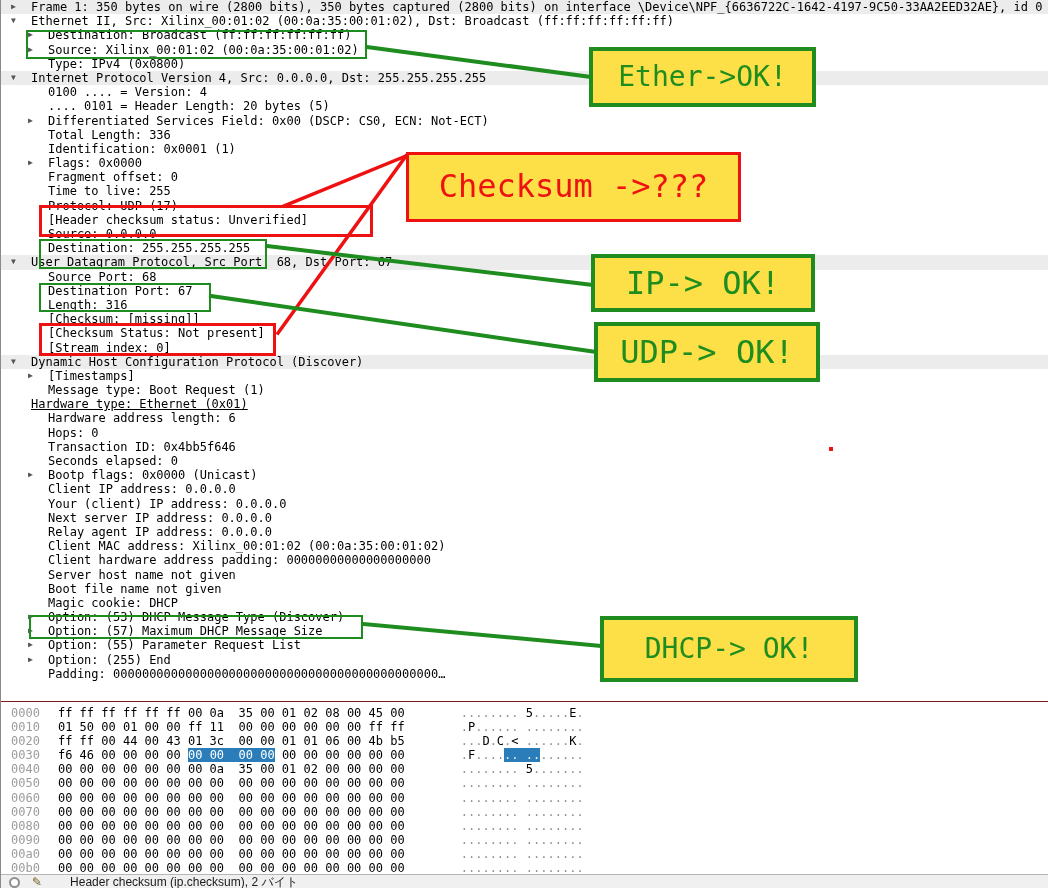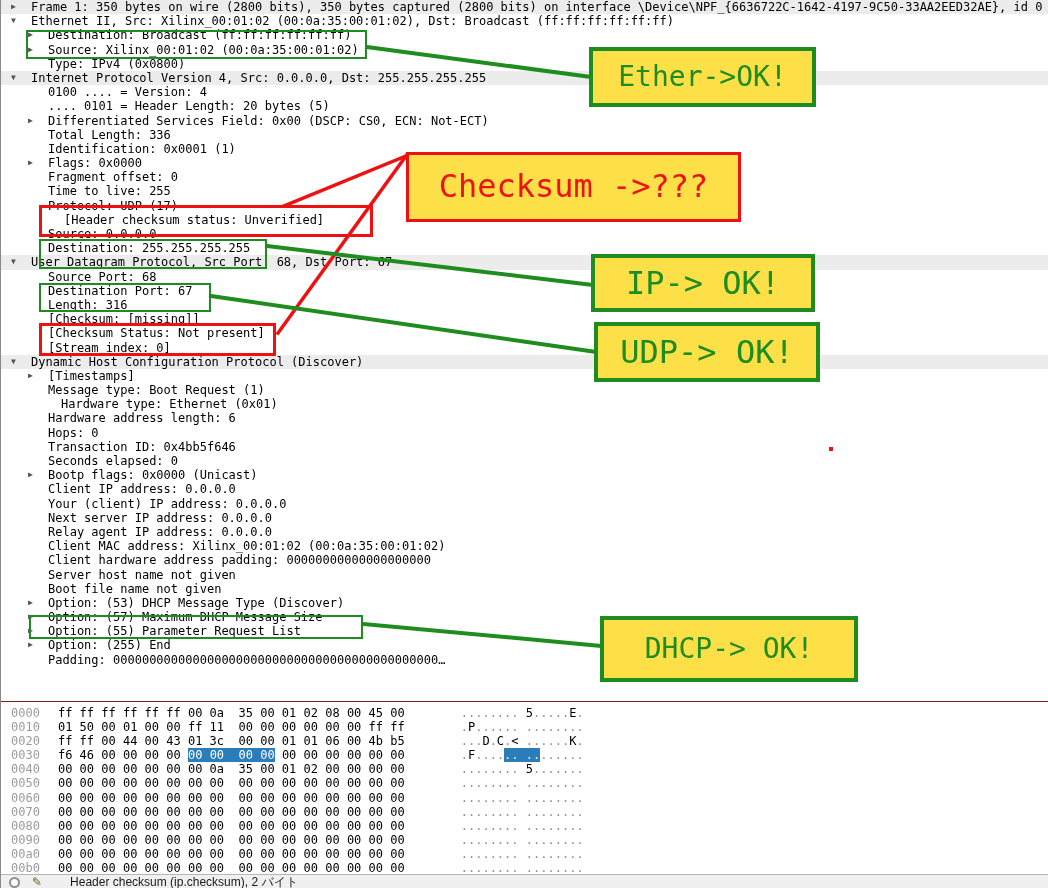--- a/index.html
+++ b/index.html
@@ -62,47 +62,48 @@
       <div class="trow gray" style="padding-left: 8px;"><span class="exp">▼</span><span class="ttext">Internet Protocol Version 4, Src: 0.0.0.0, Dst: 255.255.255.255</span></div>
       <div class="trow" style="padding-left: 25px;"><span class="exp"></span><span class="ttext">0100 .... = Version: 4</span></div>
       <div class="trow" style="padding-left: 25px;"><span class="exp"></span><span class="ttext">.... 0101 = Header Length: 20 bytes (5)</span></div>
       <div class="trow" style="padding-left: 25px;"><span class="exp">▶</span><span class="ttext">Differentiated Services Field: 0x00 (DSCP: CS0, ECN: Not-ECT)</span></div>
       <div class="trow" style="padding-left: 25px;"><span class="exp"></span><span class="ttext">Total Length: 336</span></div>
       <div class="trow" style="padding-left: 25px;"><span class="exp"></span><span class="ttext">Identification: 0x0001 (1)</span></div>
       <div class="trow" style="padding-left: 25px;"><span class="exp">▶</span><span class="ttext">Flags: 0x0000</span></div>
       <div class="trow" style="padding-left: 25px;"><span class="exp"></span><span class="ttext">Fragment offset: 0</span></div>
       <div class="trow" style="padding-left: 25px;"><span class="exp"></span><span class="ttext">Time to live: 255</span></div>
       <div class="trow" style="padding-left: 25px;"><span class="exp"></span><span class="ttext">Protocol: UDP (17)</span></div>
-      <div class="trow" style="padding-left: 25px; margin-left: 16px;"><span class="exp"></span><span class="ttext">[Header checksum status: Unverified]</span></div>
+      <div class="trow" style="padding-left: 25px;"><span class="exp"></span><span class="ttext">[Header checksum status: Unverified]</span></div>
       <div class="trow" style="padding-left: 25px;"><span class="exp"></span><span class="ttext">Source: 0.0.0.0</span></div>
       <div class="trow" style="padding-left: 25px;"><span class="exp"></span><span class="ttext">Destination: 255.255.255.255</span></div>
       <div class="trow gray" style="padding-left: 8px;"><span class="exp">▼</span><span class="ttext">User Datagram Protocol, Src Port: 68, Dst Port: 67</span></div>
       <div class="trow" style="padding-left: 25px;"><span class="exp"></span><span class="ttext">Source Port: 68</span></div>
       <div class="trow" style="padding-left: 25px;"><span class="exp"></span><span class="ttext">Destination Port: 67</span></div>
       <div class="trow" style="padding-left: 25px;"><span class="exp"></span><span class="ttext">Length: 316</span></div>
       <div class="trow" style="padding-left: 25px;"><span class="exp"></span><span class="ttext">[Checksum: [missing]]</span></div>
       <div class="trow" style="padding-left: 25px;"><span class="exp"></span><span class="ttext">[Checksum Status: Not present]</span></div>
       <div class="trow" style="padding-left: 25px;"><span class="exp"></span><span class="ttext">[Stream index: 0]</span></div>
       <div class="trow gray" style="padding-left: 8px;"><span class="exp">▼</span><span class="ttext">Dynamic Host Configuration Protocol (Discover)</span></div>
       <div class="trow" style="padding-left: 25px;"><span class="exp">▶</span><span class="ttext">[Timestamps]</span></div>
       <div class="trow" style="padding-left: 25px;"><span class="exp"></span><span class="ttext">Message type: Boot Request (1)</span></div>
-      <div class="trow" style="padding-left: 38px;"><span class="exp"></span><span class="ttext">Hardware type: Ethernet (0x01)</span></div>
+      <div class="trow" style="padding-left: 8px; text-decoration: underline;"><span class="exp"></span><span class="ttext">Hardware type: Ethernet (0x01)</span></div>
       <div class="trow" style="padding-left: 25px;"><span class="exp"></span><span class="ttext">Hardware address length: 6</span></div>
       <div class="trow" style="padding-left: 25px;"><span class="exp"></span><span class="ttext">Hops: 0</span></div>
       <div class="trow" style="padding-left: 25px;"><span class="exp"></span><span class="ttext">Transaction ID: 0x4bb5f646</span></div>
       <div class="trow" style="padding-left: 25px;"><span class="exp"></span><span class="ttext">Seconds elapsed: 0</span></div>
       <div class="trow" style="padding-left: 25px;"><span class="exp">▶</span><span class="ttext">Bootp flags: 0x0000 (Unicast)</span></div>
       <div class="trow" style="padding-left: 25px;"><span class="exp"></span><span class="ttext">Client IP address: 0.0.0.0</span></div>
       <div class="trow" style="padding-left: 25px;"><span class="exp"></span><span class="ttext">Your (client) IP address: 0.0.0.0</span></div>
       <div class="trow" style="padding-left: 25px;"><span class="exp"></span><span class="ttext">Next server IP address: 0.0.0.0</span></div>
       <div class="trow" style="padding-left: 25px;"><span class="exp"></span><span class="ttext">Relay agent IP address: 0.0.0.0</span></div>
       <div class="trow" style="padding-left: 25px;"><span class="exp"></span><span class="ttext">Client MAC address: Xilinx_00:01:02 (00:0a:35:00:01:02)</span></div>
       <div class="trow" style="padding-left: 25px;"><span class="exp"></span><span class="ttext">Client hardware address padding: 00000000000000000000</span></div>
       <div class="trow" style="padding-left: 25px;"><span class="exp"></span><span class="ttext">Server host name not given</span></div>
       <div class="trow" style="padding-left: 25px;"><span class="exp"></span><span class="ttext">Boot file name not given</span></div>
+      <div class="trow" style="padding-left: 25px;"><span class="exp"></span><span class="ttext">Magic cookie: DHCP</span></div>
       <div class="trow" style="padding-left: 25px;"><span class="exp">▶</span><span class="ttext">Option: (53) DHCP Message Type (Discover)</span></div>
       <div class="trow" style="padding-left: 25px;"><span class="exp">▶</span><span class="ttext">Option: (57) Maximum DHCP Message Size</span></div>
       <div class="trow" style="padding-left: 25px;"><span class="exp">▶</span><span class="ttext">Option: (55) Parameter Request List</span></div>
       <div class="trow" style="padding-left: 25px;"><span class="exp">▶</span><span class="ttext">Option: (255) End</span></div>
       <div class="trow" style="padding-left: 25px;"><span class="exp"></span><span class="ttext">Padding: 000000000000000000000000000000000000000000000…</span></div>
     </div>
 
   <div class="hexpane">
       <div class="hrow"><span class="hoff">0000</span><span class="hbytes">ff ff ff ff ff ff 00 0a  35 00 01 02 08 00 45 00</span><span class="hascii"><span class="dim">.</span><span class="dim">.</span><span class="dim">.</span><span class="dim">.</span><span class="dim">.</span><span class="dim">.</span><span class="dim">.</span><span class="dim">.</span><span class=""> </span><span class="">5</span><span class="dim">.</span><span class="dim">.</span><span class="dim">.</span><span class="dim">.</span><span class="dim">.</span><span class="">E</span><span class="dim">.</span></span></div>
       <div class="hrow"><span class="hoff">0010</span><span class="hbytes">01 50 00 01 00 00 ff 11  00 00 00 00 00 00 ff ff</span><span class="hascii"><span class="dim">.</span><span class="">P</span><span class="dim">.</span><span class="dim">.</span><span class="dim">.</span><span class="dim">.</span><span class="dim">.</span><span class="dim">.</span><span class=""> </span><span class="dim">.</span><span class="dim">.</span><span class="dim">.</span><span class="dim">.</span><span class="dim">.</span><span class="dim">.</span><span class="dim">.</span><span class="dim">.</span></span></div>

